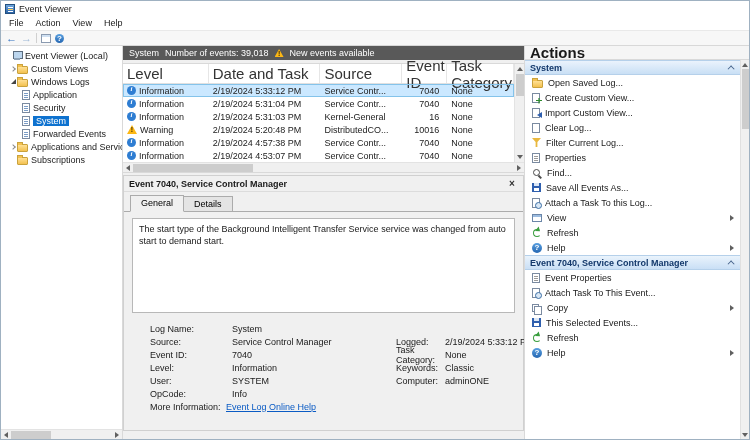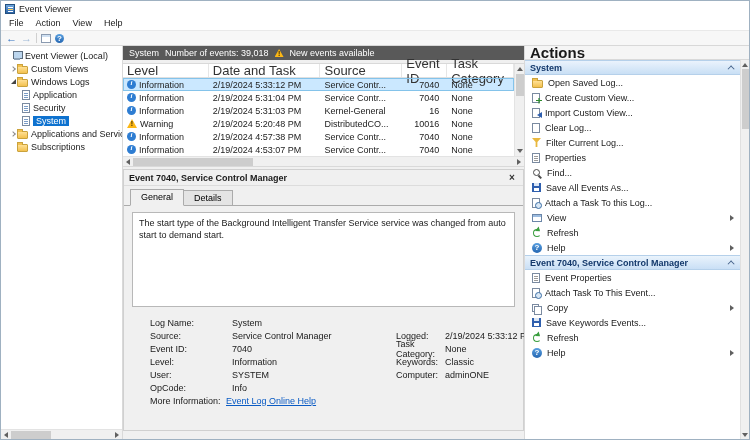--- a/index.html
+++ b/index.html
@@ -66,21 +66,21 @@
   .ic-view::after { content:""; position:absolute; left:0; top:0; width:100%; height:2px; background:#9cbce0; }
 
   
   .middle { flex:1; min-width:0; display:flex; flex-direction:column; background:#f0f0f0; }
   .log-header { height:14px; flex:none; background:#595959; color:#fff; display:flex; align-items:center; gap:6px; padding:0 6px; font-size:9px; }
   .log-header .count { }
 
   .table-block { flex:none; margin-top:3px; background:#fff; border:1px solid #d9d9d9; border-left:none; border-right:none; display:flex; flex-direction:column; }
   .tbl { display:flex; }
   .tbl-cols { flex:1; min-width:0; }
-  .thead { display:flex; height:14px; border-bottom:1px solid #e0e0e0; background:#fff; font-size:13px; color:#333; }
+  .thead { display:flex; height:20px; border-bottom:1px solid #e0e0e0; background:#fff; font-size:15px; color:#333; }
   .th { padding-left:4px; border-right:1px solid #e6e6e6; display:flex; align-items:center; }
   .c-level { width:86px; } .c-date { width:112px; } .c-src { width:82px; } .c-id { width:45px; } .c-task { width:67px; }
   .trow { display:flex; height:13px; align-items:center; font-size:9px; color:#222; }
   .trow.sel { background:#cbe8ff; outline:1px solid #84c3ea; outline-offset:-1px; }
   .cell { padding-left:4px; display:flex; align-items:center; gap:3px; overflow:hidden; white-space:nowrap; }
   .cell.c-id { justify-content:flex-end; padding-right:8px; }
 
   .vsb { width:10px; flex:none; background:#f0f0f0; border-left:1px solid #e3e3e3; display:flex; flex-direction:column; align-items:center; }
   .hsb { height:10px; flex:none; background:#f0f0f0; border-top:1px solid #e3e3e3; display:flex; align-items:center; }
   .sb-btn { width:10px; height:10px; display:flex; align-items:center; justify-content:center; flex:none; }
@@ -177,20 +177,24 @@
           <span class="tlabel">Application</span>
         </div>
         <div class="trow-t lv2">
           <span class="ic ic-log"></span>
           <span class="tlabel">Security</span>
         </div>
         <div class="trow-t lv2">
           <span class="ic ic-log"></span>
           <span class="tsel">System</span>
         </div>
+        <div class="trow-t lv2">
+          <span class="ic ic-log"></span>
+          <span class="tlabel">Forwarded Events</span>
+        </div>
         <div class="trow-t lv1">
           <span class="tw">
               <span class="tw-col"></span>
             </span>
           <span class="ic ic-folder"></span>
           <span class="tlabel">Applications and Services Lo</span>
         </div>
         <div class="trow-t lv1">
           <span class="tw"></span>
           <span class="ic ic-folder"></span>
@@ -436,21 +440,21 @@
             <span class="ic ic-page ic-task"></span>
             <span>Attach Task To This Event...</span>
           </div>
           <div class="act-item">
             <span class="ic ic-copy"></span>
             <span>Copy</span>
             <span class="sub tri-right"></span>
           </div>
           <div class="act-item">
             <span class="ic ic-save"></span>
-            <span>Save Keywords Events...</span>
+            <span>This Selected Events...</span>
           </div>
           <div class="act-item">
             <span class="ic ic-refresh"></span>
             <span>Refresh</span>
           </div>
           <div class="act-item">
             <span class="ic ic-help"></span>
             <span>Help</span>
             <span class="sub tri-right"></span>
           </div>

